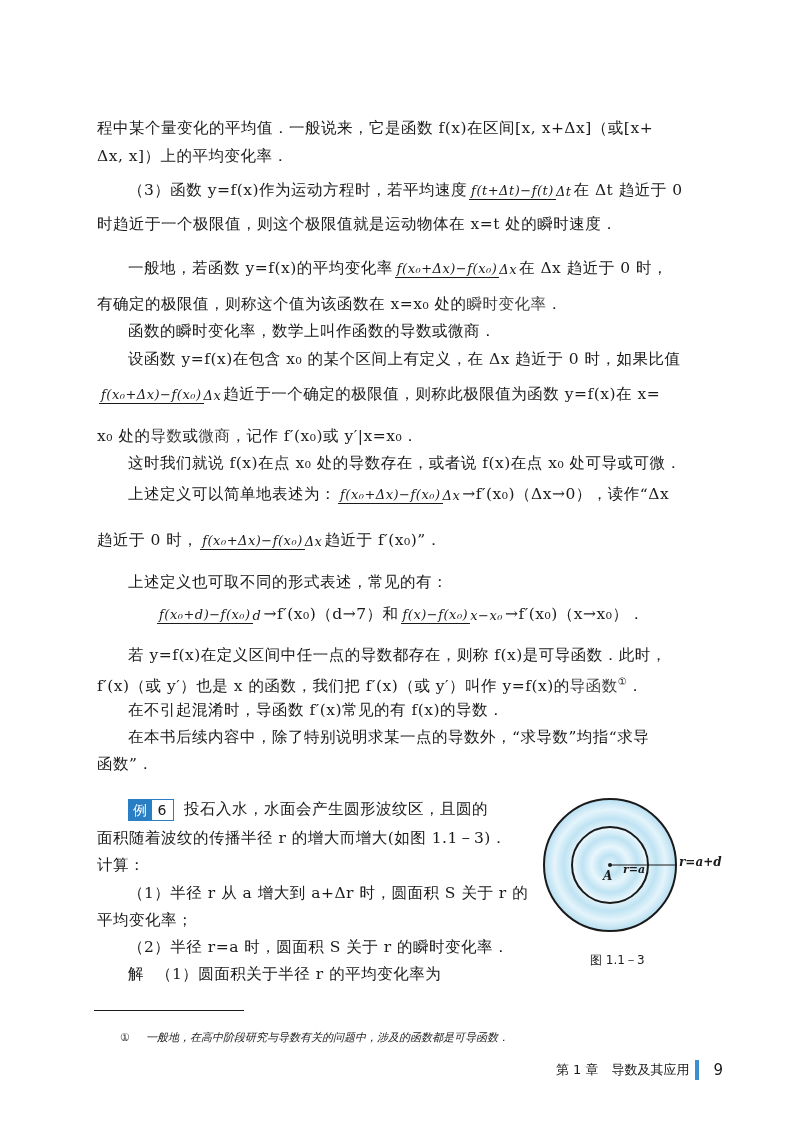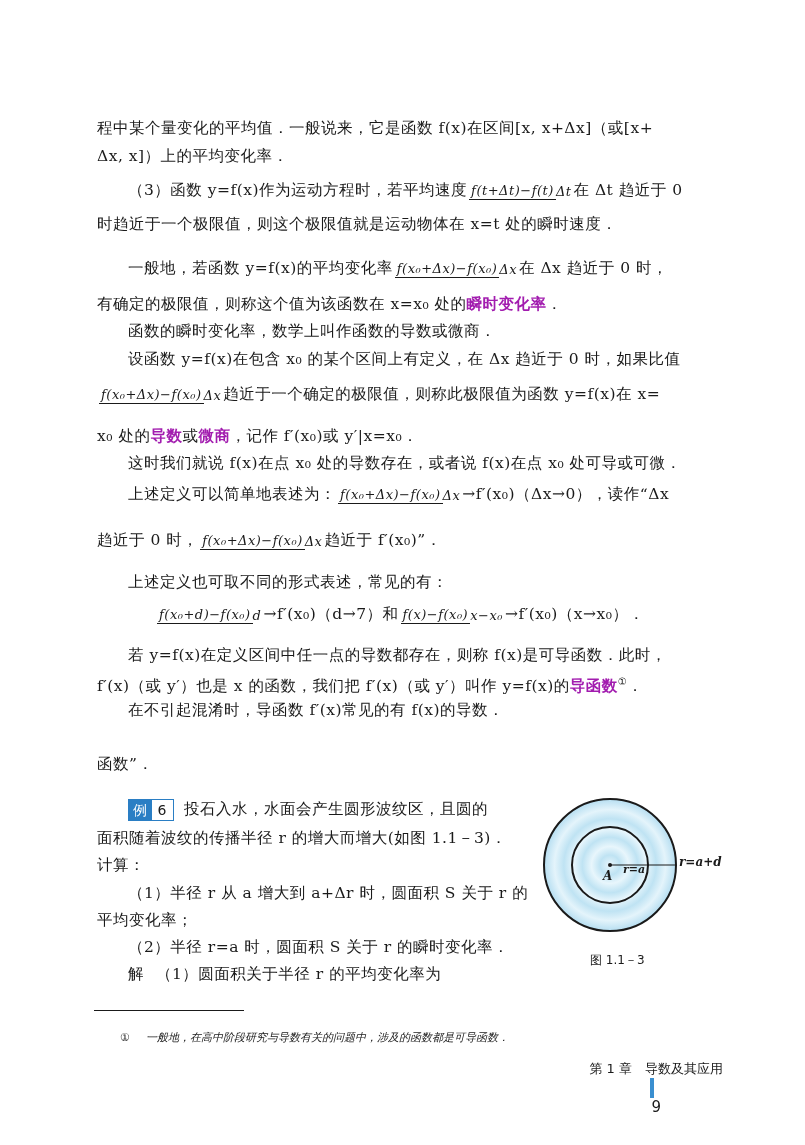--- a/index.html
+++ b/index.html
@@ -2,32 +2,32 @@
 <html><head>
 <meta charset="utf-8">
 <style>
   html, body { margin: 0; padding: 0; background: #ffffff; }
   body { width: 805px; height: 1145px; position: relative; overflow: hidden;
          font-family: "DejaVu Serif", serif; color: #1a1a1a; }
   .page { position: absolute; left: 0; top: 0; width: 805px; height: 941px; }
   .line { position: absolute; left: 97px; font-size: 15.5px; line-height: 20px; white-space: nowrap; letter-spacing: 0.5px; }
   .ind { left: 128px; }
   .m { font-style: italic; font-family: "DejaVu Serif", serif; }
-  .blue { color: #a21caf; font-weight: bold; }
+  .blue { color: #404040; font-weight: normal; }
   .frac { display: inline-flex; flex-direction: row; align-items: center; vertical-align: middle; margin: 0 2px; font-size: 13px; line-height: 15px; }
   .frac .num { border-bottom: 1px solid #1a1a1a; padding: 0 2px 1px; white-space: nowrap; }
   .frac .den { padding-top: 1px; }
   .ex-badge { display: inline-flex; vertical-align: middle; border: 1px solid #2a7ec4; height: 20px; margin-right: 10px; }
   .ex-badge .l { background: #2a7ec4; color: #fff; padding: 0 4px; font-family: "DejaVu Sans", sans-serif; font-size: 14px; line-height: 20px; }
   .ex-badge .r { background: #fff; color: #1a1a1a; padding: 0 6px; font-family: "DejaVu Sans", sans-serif; font-size: 14px; line-height: 20px; }
   .figure { position: absolute; left: 540px; top: 790px; width: 200px; height: 180px; }
   .fig-cap { position: absolute; left: 590px; top: 952px; font-size: 12px; font-family: "DejaVu Sans", sans-serif; }
   .fn-rule { position: absolute; left: 94px; top: 1010px; width: 150px; height: 1px; background: #1a1a1a; }
   .footnote { position: absolute; left: 120px; top: 1030px; font-size: 11px; font-style: italic; white-space: nowrap; }
-  .footer { position: absolute; right: 82px; top: 1060px; font-family: "DejaVu Sans", sans-serif; font-size: 13px; display: flex; align-items: center; flex-direction: column; }
+  .footer { position: absolute; right: 82px; top: 1060px; font-family: "DejaVu Sans", sans-serif; font-size: 13px; display: flex; align-items: center; }
   .footer .bar { width: 4px; height: 20px; background: #3a8fd0; margin: 0 14px 0 6px; }
   .footer .pg { font-size: 15px; }
 </style>
 </head>
 <body>
 
 <div class="page">
 
   <div class="line" style="top:118px">程中某个量变化的平均值．一般说来，它是函数 f(x)在区间[x, x+Δx]（或[x+</div>
   <div class="line" style="top:146px">Δx, x]）上的平均变化率．</div>
@@ -89,20 +89,21 @@
         <span class="den m">x−x₀</span>
       </span><span>→f′(x₀)（x→x₀）．</span>
   </div>
 
   <div class="line ind" style="top:645px">若 y=f(x)在定义区间中任一点的导数都存在，则称 f(x)是可导函数．此时，</div>
   <div class="line" style="top:672px">
     <span>f′(x)（或 y′）也是 x 的函数，我们把 f′(x)（或 y′）叫作 y=f(x)的</span><span class="blue">导函数</span><sup style="font-size:10px">①</sup><span>．</span>
   </div>
 
   <div class="line ind" style="top:700px">在不引起混淆时，导函数 f′(x)常见的有 f(x)的导数．</div>
+  <div class="line ind" style="top:727px">在本书后续内容中，除了特别说明求某一点的导数外，“求导数”均指“求导</div>
   <div class="line" style="top:754px">函数”．</div>
 
   <div class="line ind" style="top:799px">
     <span class="ex-badge">
         <span class="l">例</span>
         <span class="r">6</span>
       </span><span>投石入水，水面会产生圆形波纹区，且圆的</span>
   </div>
   <div class="line" style="top:828px">面积随着波纹的传播半径 r 的增大而增大(如图 1.1－3)．</div>
   <div class="line" style="top:855px">计算：</div>

